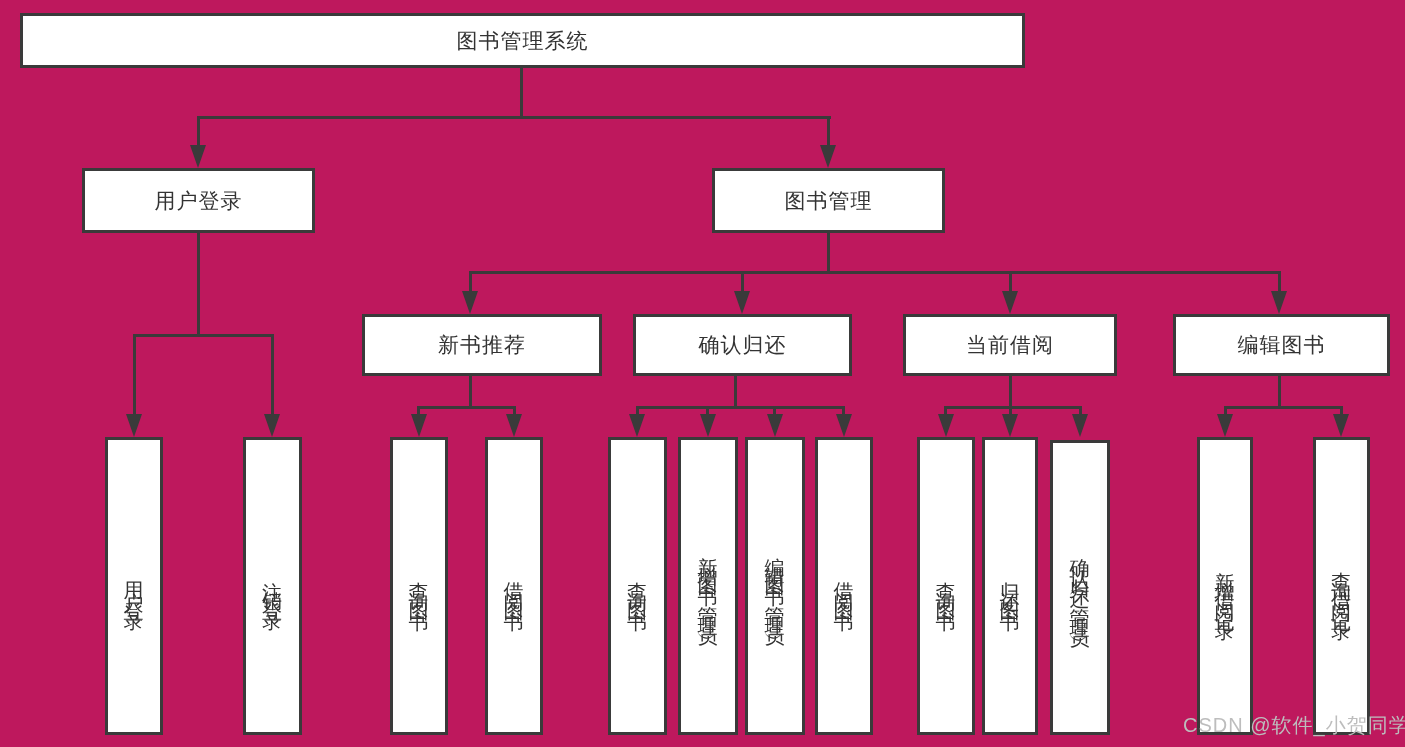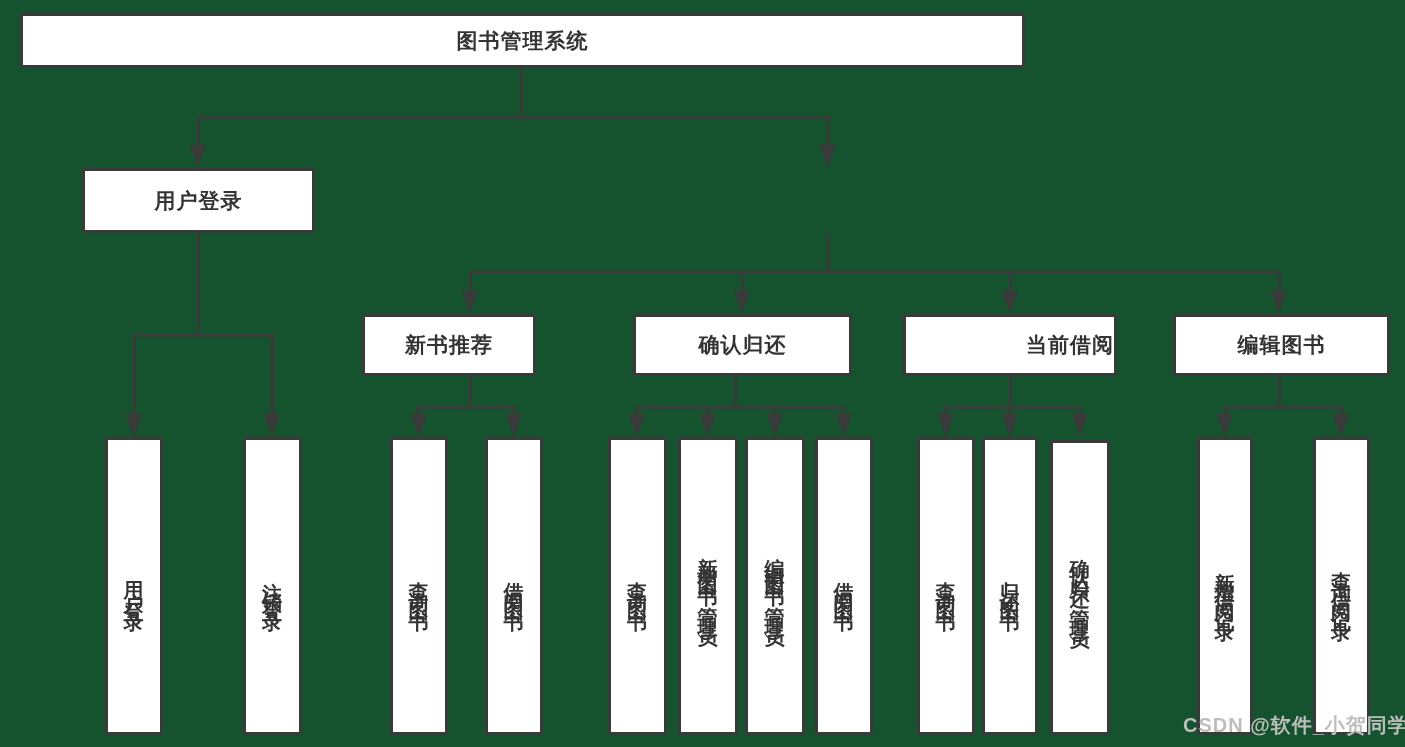--- a/index.html
+++ b/index.html
@@ -5,23 +5,22 @@
   html, body {
     margin: 0;
     padding: 0;
     background: #ffffff;
     font-family: "Liberation Sans", "DejaVu Sans", sans-serif;
   }
   #canvas {
     position: relative;
     width: 1405px;
     height: 747px;
-    background: #14532d;
+    background: #be185d;
     overflow: hidden;
-    font-weight: bold;
   }
   .node {
     position: absolute;
     box-sizing: border-box;
     border: 3px solid #3a3a3a;
     background: #ffffff;
     display: flex;
     align-items: center;
     justify-content: center;
     color: #333333;
@@ -73,47 +72,50 @@
 
   <div class="line" style="left:520px; top:68px; width:3px; height:50px;"></div>
   <div class="line" style="left:197px; top:116px; width:634px; height:3px;"></div>
   <div class="line" style="left:197px; top:116px; width:3px; height:31px;"></div>
   <div class="line" style="left:827px; top:116px; width:3px; height:31px;"></div>
   <div class="arrow" style="left:190px; top:145px;"></div>
   <div class="arrow" style="left:820px; top:145px;"></div>
 
   <div class="node hnode" style="left:82px; top:168px; width:233px; height:65px;">
     <span>用户登录</span>
+  </div>
+  <div class="node hnode" style="left:712px; top:168px; width:233px; height:65px;">
+    <span>图书管理</span>
   </div>
 
   <div class="line" style="left:197px; top:233px; width:3px; height:104px;"></div>
   <div class="line" style="left:133px; top:334px; width:141px; height:3px;"></div>
   <div class="line" style="left:133px; top:334px; width:3px; height:80px;"></div>
   <div class="line" style="left:271px; top:334px; width:3px; height:80px;"></div>
   <div class="arrow" style="left:126px; top:414px;"></div>
   <div class="arrow" style="left:264px; top:414px;"></div>
 
   <div class="line" style="left:827px; top:233px; width:3px; height:41px;"></div>
   <div class="line" style="left:469px; top:271px; width:812px; height:3px;"></div>
   <div class="line" style="left:469px; top:271px; width:3px; height:21px;"></div>
   <div class="line" style="left:741px; top:271px; width:3px; height:21px;"></div>
   <div class="line" style="left:1009px; top:271px; width:3px; height:21px;"></div>
   <div class="line" style="left:1278px; top:271px; width:3px; height:21px;"></div>
   <div class="arrow" style="left:462px; top:291px;"></div>
   <div class="arrow" style="left:734px; top:291px;"></div>
   <div class="arrow" style="left:1002px; top:291px;"></div>
   <div class="arrow" style="left:1271px; top:291px;"></div>
 
-  <div class="node hnode" style="left:362px; top:314px; width:174px; height:62px;">
+  <div class="node hnode" style="left:362px; top:314px; width:240px; height:62px;">
     <span>新书推荐</span>
   </div>
   <div class="node hnode" style="left:633px; top:314px; width:219px; height:62px;">
     <span>确认归还</span>
   </div>
-  <div class="node hnode" style="left:903px; top:314px; width:214px; height:62px;justify-content:flex-end;">
+  <div class="node hnode" style="left:903px; top:314px; width:214px; height:62px;">
     <span>当前借阅</span>
   </div>
   <div class="node hnode" style="left:1173px; top:314px; width:217px; height:62px;">
     <span>编辑图书</span>
   </div>
 
   <div class="line" style="left:469px; top:376px; width:3px; height:32px;"></div>
   <div class="line" style="left:417px; top:406px; width:99px; height:3px;"></div>
   <div class="line" style="left:417px; top:406px; width:3px; height:9px;"></div>
   <div class="line" style="left:513px; top:406px; width:3px; height:9px;"></div>

